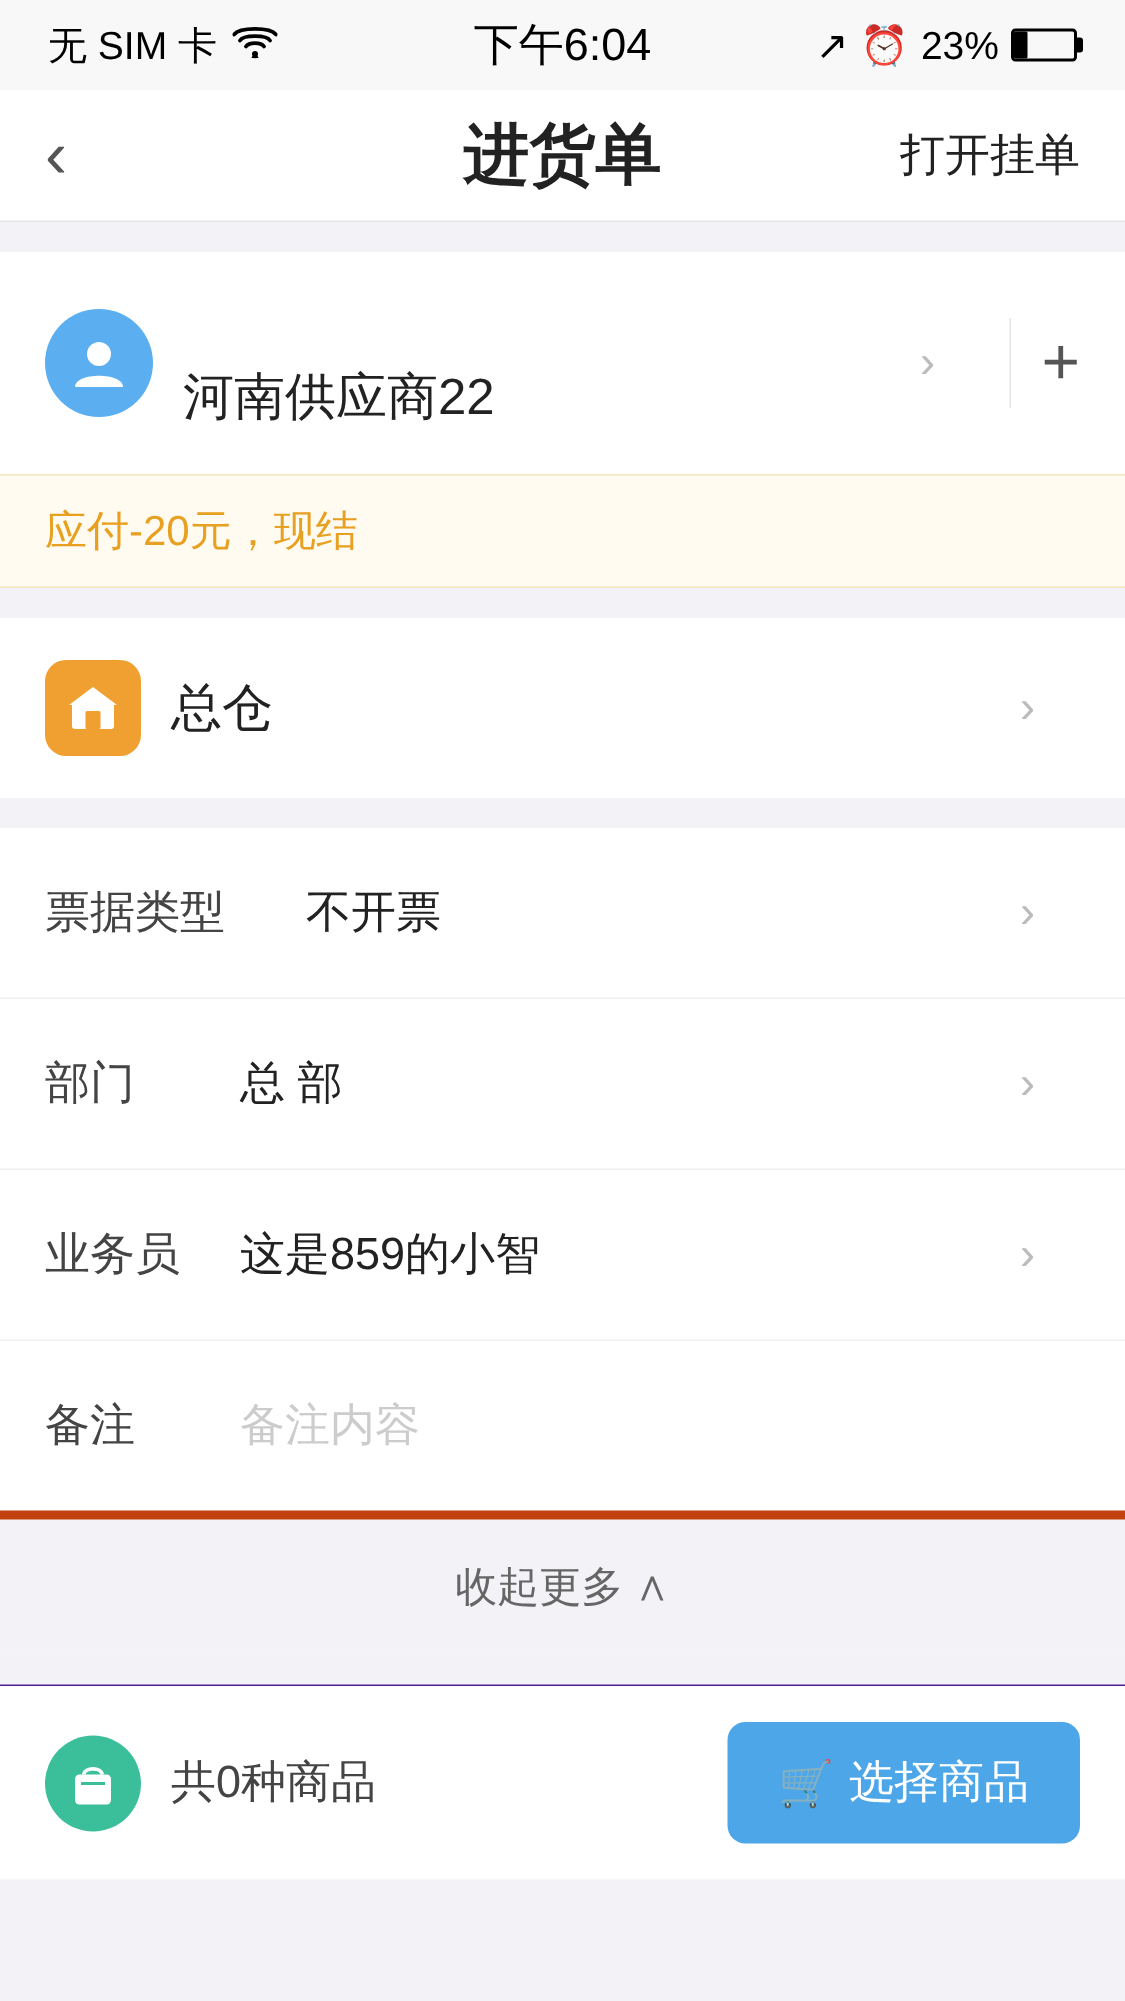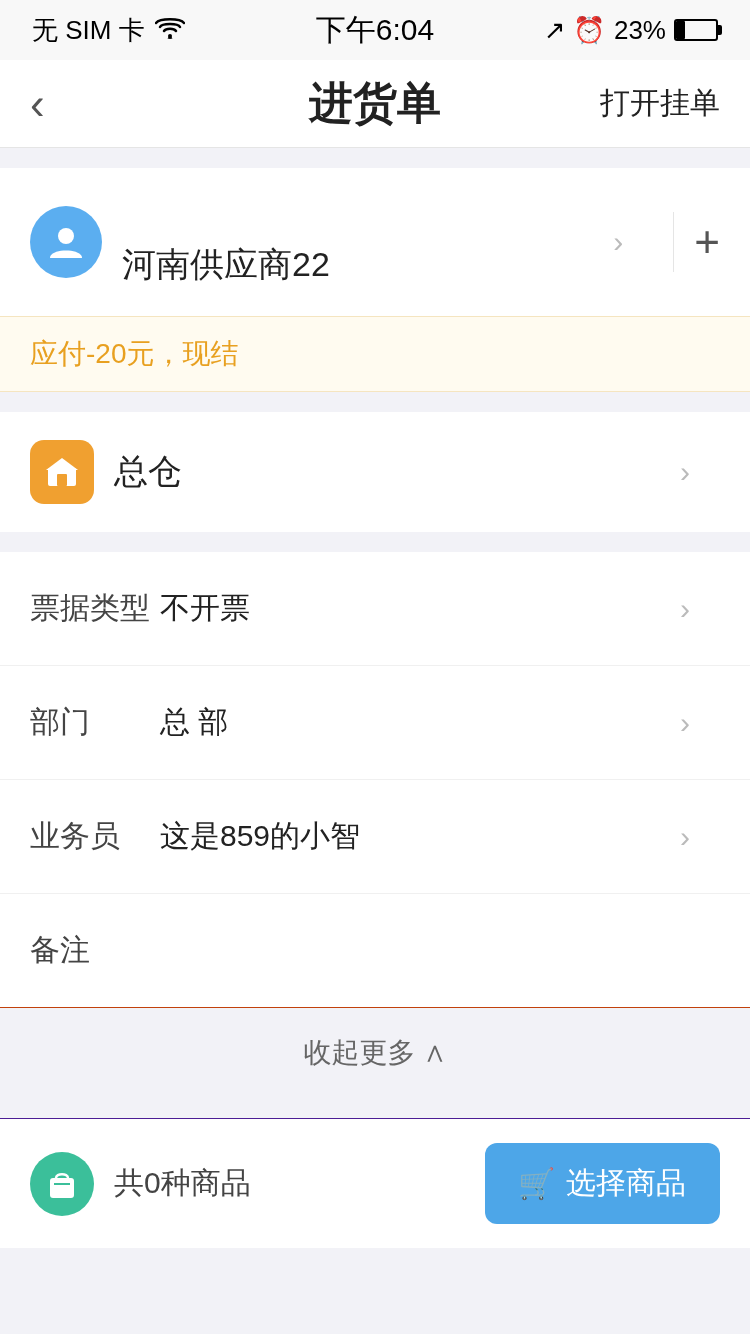--- a/index.html
+++ b/index.html
@@ -194,21 +194,21 @@
       flex: 1;
     }
 
     
     .collapse-row {
       background: #f2f2f7;
       text-align: center;
       padding: 26px 0;
       font-size: 28px;
       color: #666;
-      border-top: 1px solid #c2410c;
+      border-top: 6px solid #c2410c;
     }
 
     
     .bottom-bar {
       width: 750px;
       background: #fff;
       display: flex;
       align-items: center;
       padding: 24px 30px;
       border-top: 1px solid #4c1d95;
@@ -306,40 +306,41 @@
       </svg>
     </div>
     <span class="warehouse-label">总仓</span>
     <span class="chevron-right">›</span>
   </div>
 </div>
 
 <div class="section-gap"></div>
 <div class="card">
 
-  <div class="form-row" style="border-top:none;">
+  <div class="form-row" style="border-top:none;gap:44px;">
     <span class="form-label">票据类型</span>
     <span class="form-value">不开票</span>
     <span class="chevron-right">›</span>
   </div>
 
   <div class="form-row">
     <span class="form-label">部门</span>
     <span class="form-value">总 部</span>
     <span class="chevron-right">›</span>
   </div>
 
   <div class="form-row">
     <span class="form-label">业务员</span>
     <span class="form-value">这是859的小智</span>
     <span class="chevron-right">›</span>
   </div>
 
   <div class="form-row">
     <span class="form-label">备注</span>
+    <span class="form-placeholder">备注内容</span>
   </div>
 
   <div class="collapse-row">
     <span>收起更多 ∧</span>
   </div>
 </div>
 
 <div class="section-gap"></div>
 <div class="bottom-bar">
   <div class="product-icon-wrap">

